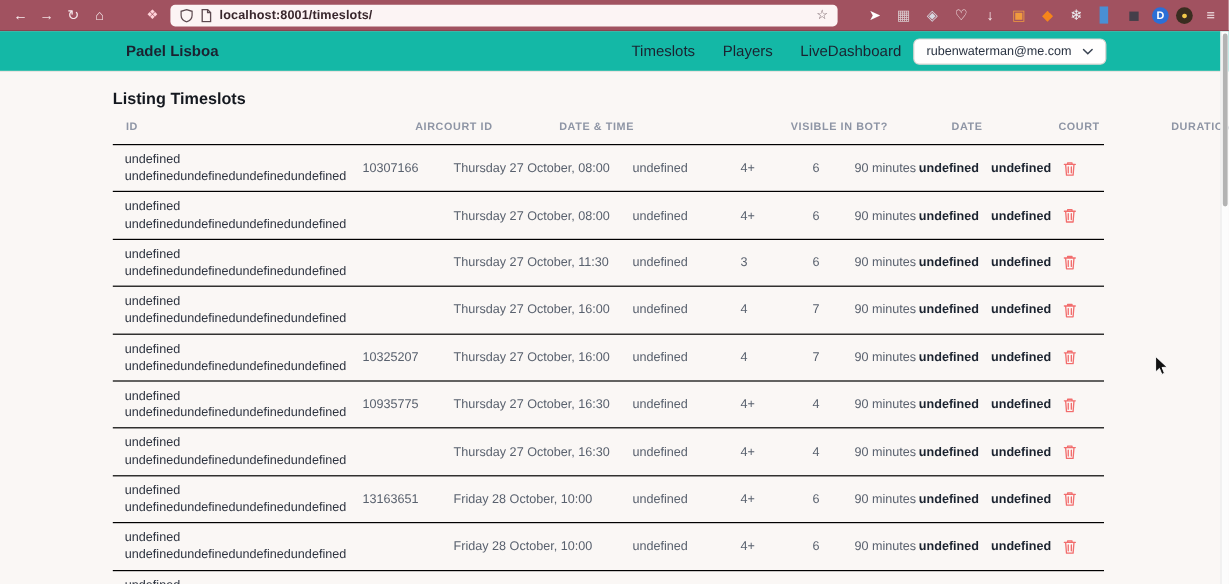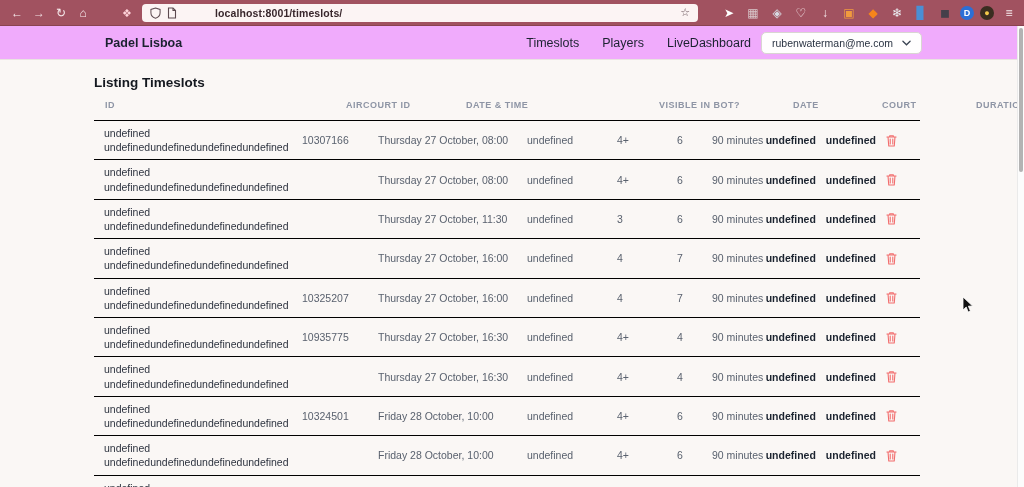--- a/index.html
+++ b/index.html
@@ -9,26 +9,26 @@
   
   .chrome { height:26px; background:#a15260; border-bottom:1px solid #8aununsed; border-bottom:1px solid #8a4350;
             display:flex; align-items:center; padding:0 6px 0 8px; }
   .nav-icons { display:flex; align-items:center; gap:4px; }
   .ticon { display:inline-block; width:18px; height:16px; line-height:16px; text-align:center;
            font-size:12px; cursor:default; }
   .ticon.boxed { width:14px; height:14px; line-height:14px; font-size:9px; font-weight:bold; border-radius:3px; }
   .ext-pin { margin-left:26px; font-size:11px; }
   .url-bar { width:556px; height:18px; background:#fcf4f4; border-radius:4px; margin-left:6px;
              display:flex; align-items:center; padding:0 8px; gap:6px; }
-  .url-text { flex:1; font-size:10.5px; color:#38262c; letter-spacing:.1px; font-weight:600;margin-left:32px; }
+  .url-text { flex:1; font-size:10.5px; color:#38262c; letter-spacing:.1px; font-weight:600; }
   .star { font-size:11px; color:#6e5a60; }
   .right-icons { margin-left:auto; display:flex; align-items:center; gap:6px; }
 
   
-  .site-header { height:34px; background:#f0abfc; border-bottom:1px solid #e9e4e1;
+  .site-header { height:34px; background:#14b8a6; border-bottom:1px solid #e9e4e1;
                  display:flex; align-items:center; padding:0 102px 0 105px; }
   .brand { font-size:12.5px; font-weight:700; color:#1b2230; }
   .top-nav { margin-left:auto; display:flex; align-items:center; gap:23px; }
   .top-nav a { font-size:12.5px; color:#1b2230; text-decoration:none; }
   .account-btn { margin-left:10px; height:22px; border:1px solid #d9d5d2; background:#fffefe;
                  border-radius:5px; font-size:10.5px; color:#2a3342; display:flex; align-items:center;
                  gap:9px; padding:0 10px; cursor:pointer; }
 
   
   main { padding:0 0 0 94px; }
@@ -251,21 +251,21 @@
       <span class="trash">
         <svg width="11" height="13" viewBox="0 0 12 14">
           <path d="M1 3.2 H11 M4 3.2 V1.8 H8 V3.2 M2.2 3.2 L3 13 H9 L9.8 3.2 M4.6 5.5 V10.8 M7.4 5.5 V10.8" fill="none" stroke="#f26d6d" stroke-width="1.2" stroke-linecap="round" stroke-linejoin="round"></path>
         </svg>
       </span>
     </div>
   </div>
 
   <div class="tr">
     <div class="td id">undefined undefinedundefinedundefinedundefined</div>
-    <div class="td">10324501</div>
+    <div class="td">13163651</div>
     <div class="td">Friday 28 October, 10:00</div>
     <div class="td">undefined</div>
     <div class="td">4+</div>
     <div class="td court">6</div>
     <div class="td">90 minutes</div>
     <div class="td actions">
       <a class="lnk">undefined</a>
       <a class="lnk">undefined</a>
       <span class="trash">
         <svg width="11" height="13" viewBox="0 0 12 14">

